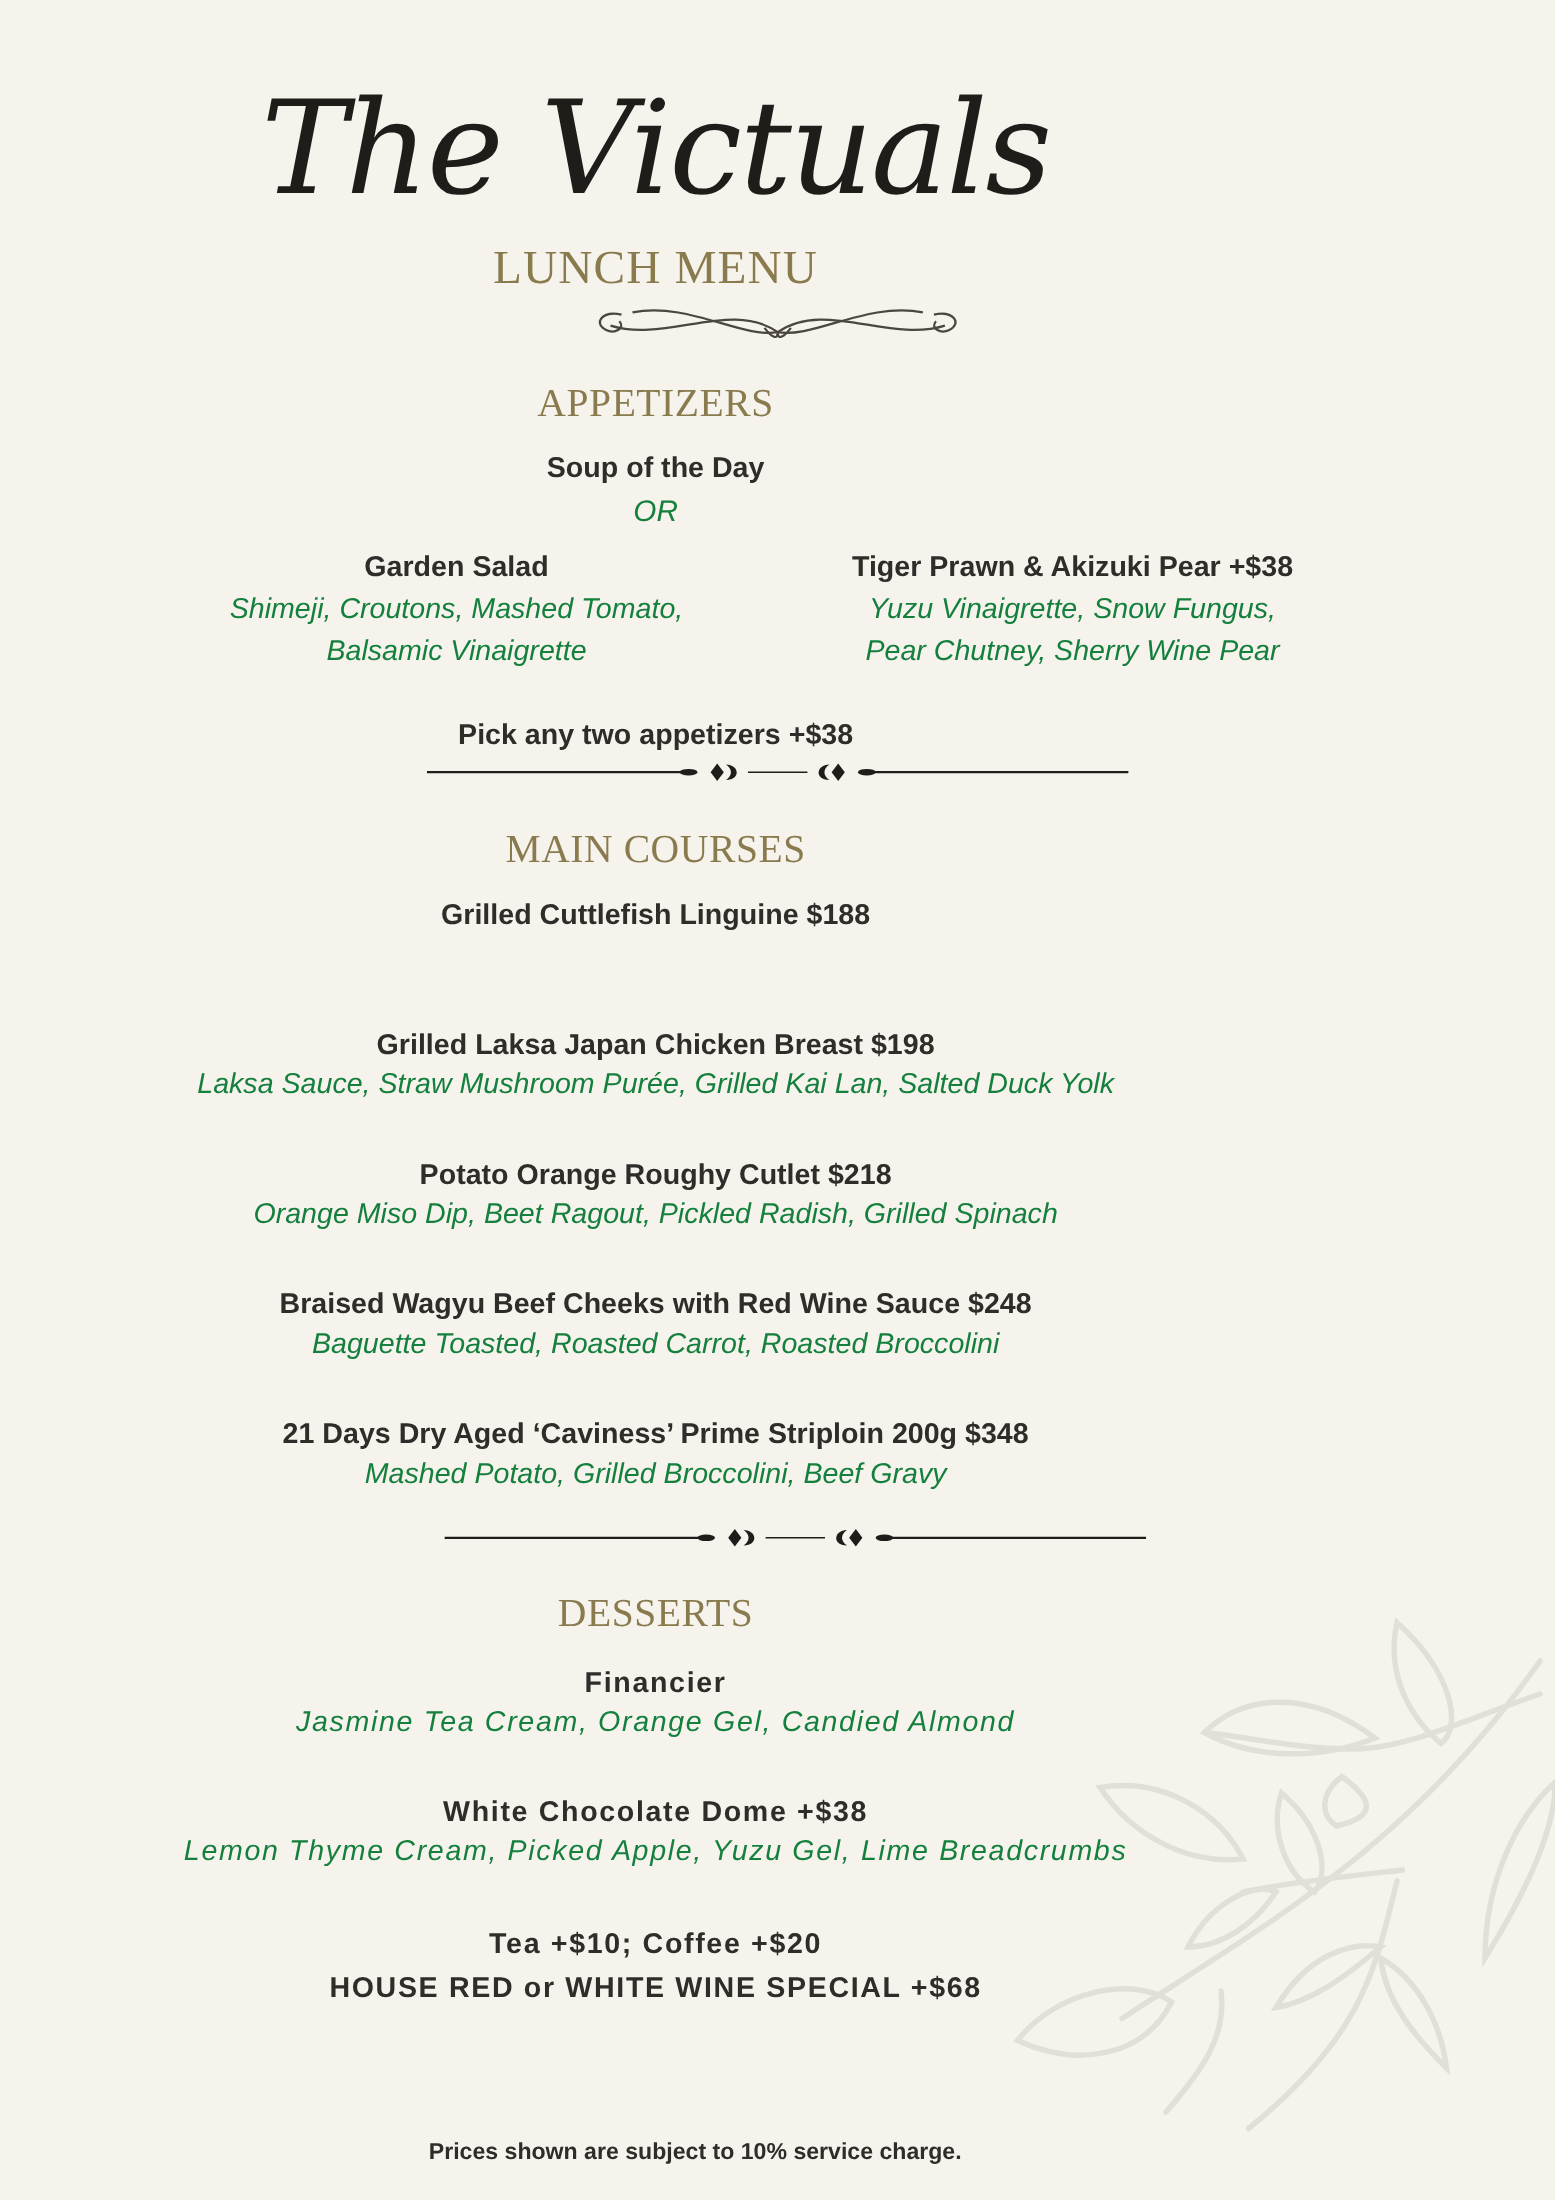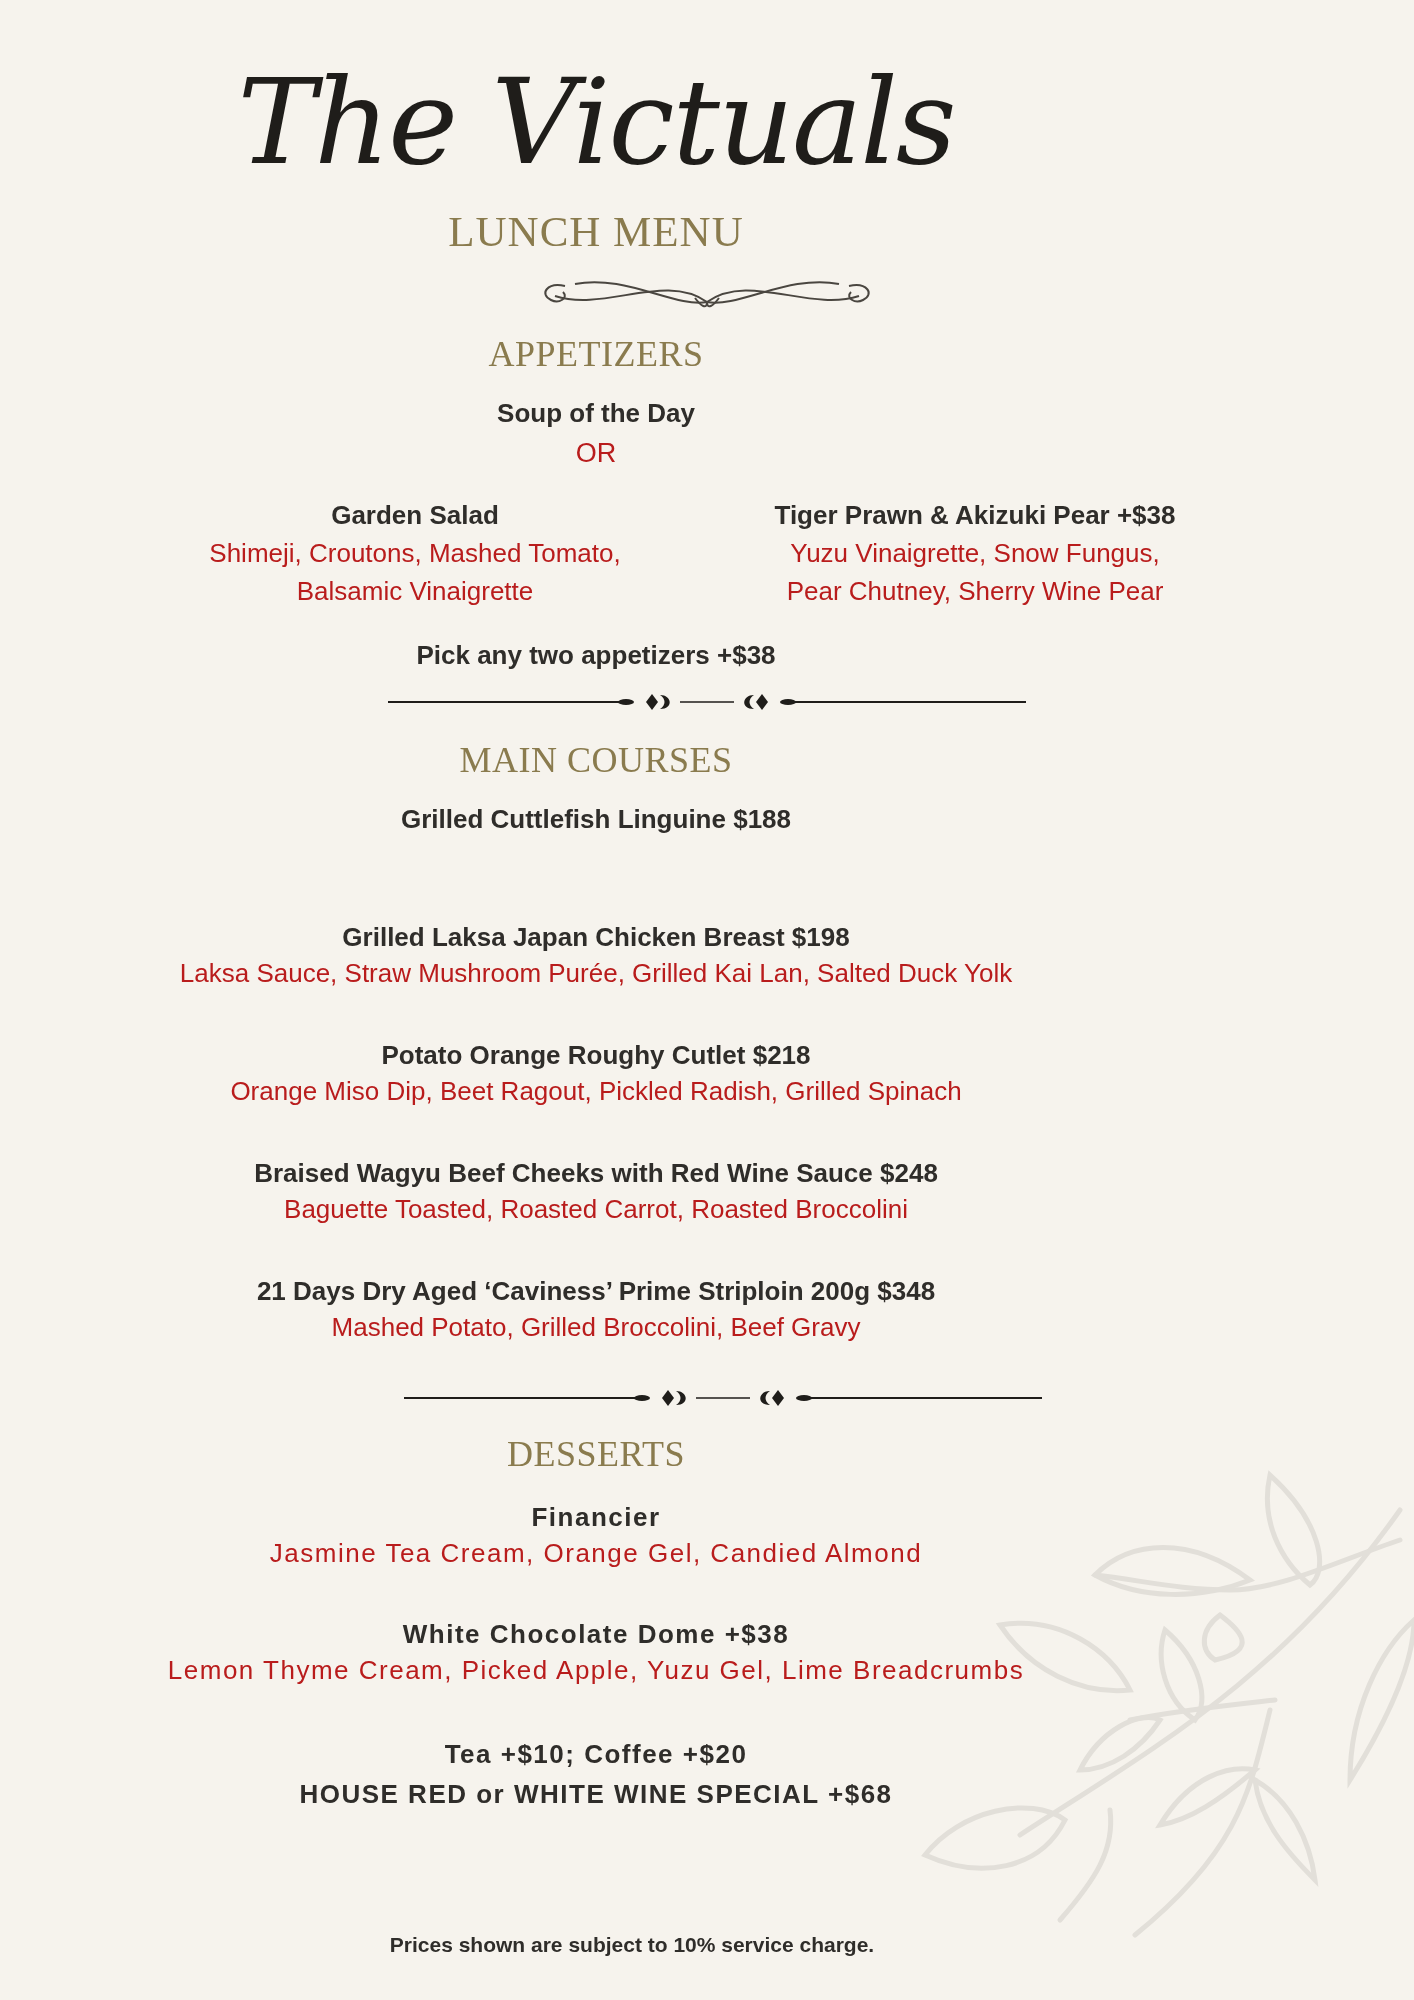--- a/index.html
+++ b/index.html
@@ -6,21 +6,21 @@
     body {
       width: 1414px;
       height: 2000px;
       background: #f6f3ed;
       position: relative;
       overflow: hidden;
       color: #2f2d2a;
       font-family: "Liberation Sans", sans-serif;
     }
     .page { position: absolute; inset: 0; }
-    .center { position: absolute; left: 0; width: 1192px; text-align: center; }
+    .center { position: absolute; left: 0; width: 1192px; text-align: center; margin-top: 12px; }
 
     .brand {
       top: 52px;
       font-family: "DejaVu Serif", serif;
       font-style: italic;
       font-size: 118px;
       line-height: 140px;
       color: #1f1d1a;
       letter-spacing: -2px;
     }
@@ -43,23 +43,24 @@
     }
     .dish-name {
       font-family: "Liberation Sans", sans-serif;
       font-weight: bold;
       font-size: 26px;
       line-height: 34px;
       color: #2f2d2a;
     }
     .dish-desc {
       font-family: "Liberation Sans", sans-serif;
+      font-style: italic;
       font-size: 26px;
       line-height: 38px;
-      color: #b91c1c;
+      color: #15803d;
     }
     .dessert-name { letter-spacing: 1.5px; }
     .dessert-desc { letter-spacing: 1.5px; }
 
     .col {
       position: absolute;
       text-align: center;
     }
     .divider { position: absolute; height: 24px; }
 

